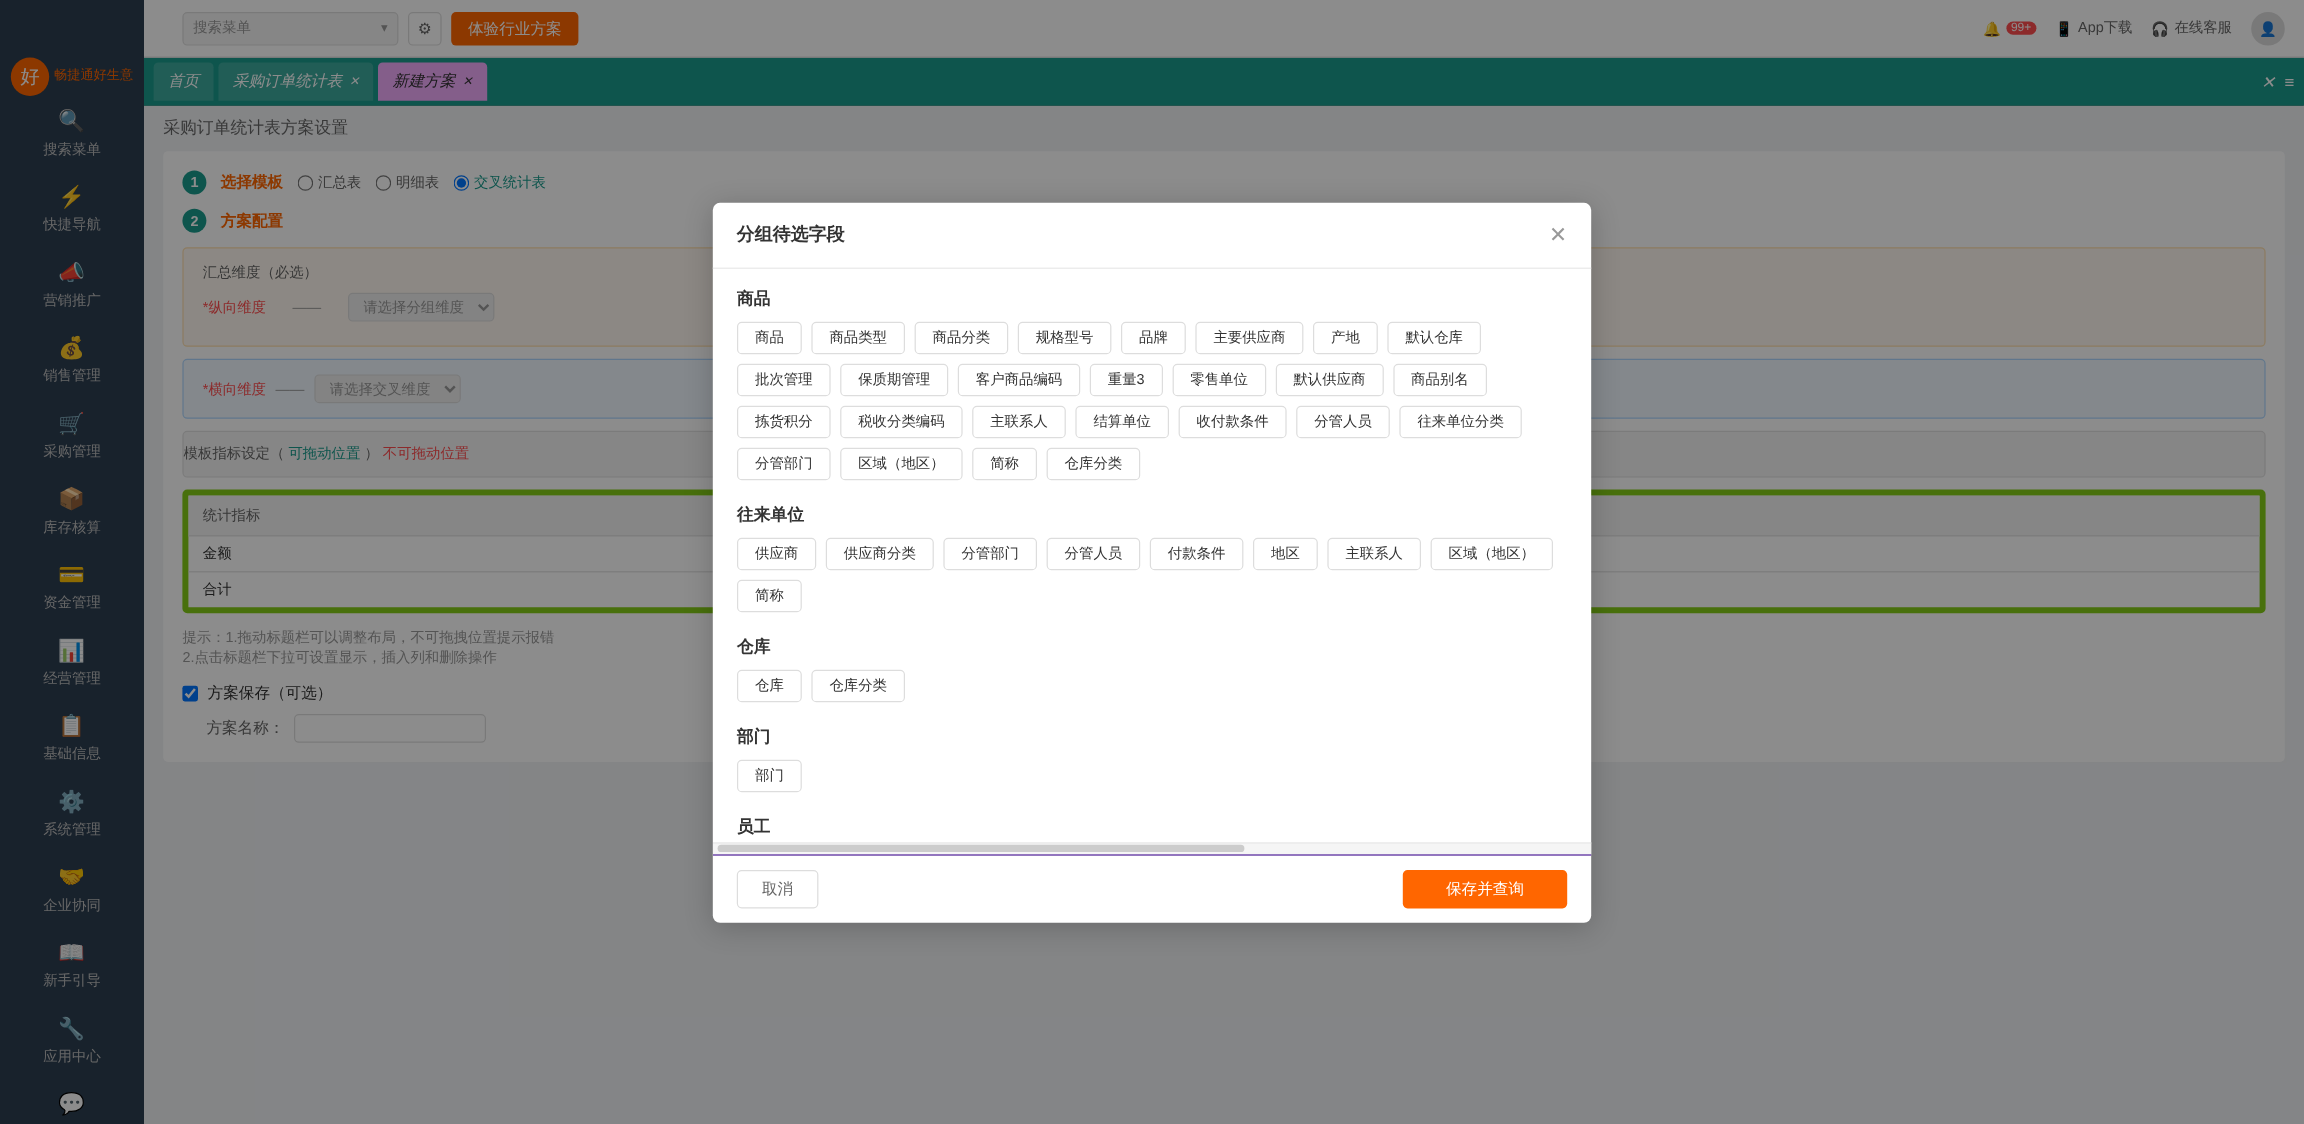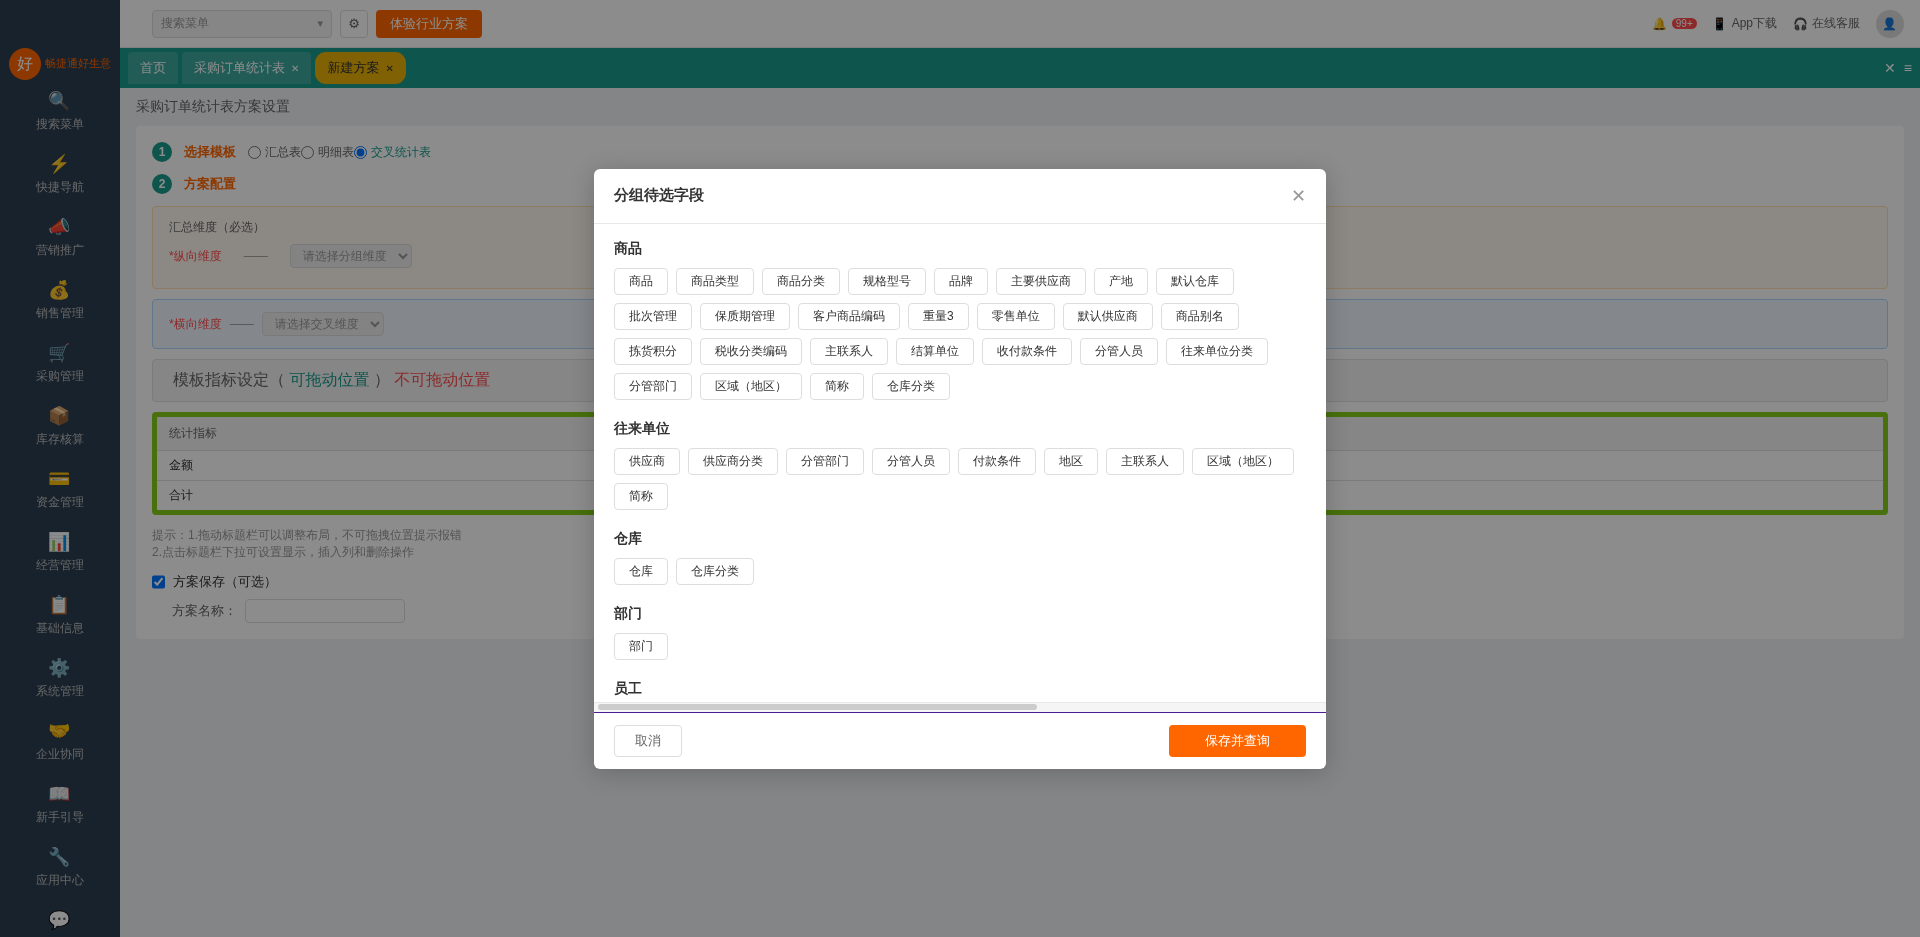--- a/index.html
+++ b/index.html
@@ -81,36 +81,36 @@
     
     .tab-bar {
       height: 40px;
       background: #1a9b8c;
       display: flex;
       align-items: center;
       padding: 0 8px;
       position: fixed;
       top: 48px; left: 120px; right: 0;
       z-index: 99;
+      font-style: italic;
     }
     .tab-item {
       height: 32px;
       padding: 0 12px;
       display: flex; align-items: center; gap: 6px;
       background: rgba(255,255,255,0.15);
       color: #fff;
       border-radius: 4px 4px 0 0;
       cursor: pointer;
       margin-right: 4px;
       font-size: 13px;
     }
     .tab-item.active {
-      background: #eab308;
+      background: #f0abfc;
       color: #333;
-      border-radius: 11px;
     }
     .tab-close {
       font-size: 10px;
       color: inherit;
       cursor: pointer;
     }
     .tab-bar-right {
       margin-left: auto;
       display: flex; align-items: center; gap: 8px;
     }
@@ -171,21 +171,21 @@
     }
     .step-num {
       width: 20px; height: 20px;
       border-radius: 50%;
       background: #1a9b8c;
       color: #fff;
       display: flex; align-items: center; justify-content: center;
       font-size: 12px; font-weight: bold;
     }
     .step-label { color: #ff6600; font-weight: bold; font-size: 13px; }
-    .radio-group { display: flex; }
+    .radio-group { display: flex; gap: 12px; }
     .radio-item { display: flex; align-items: center; gap: 4px; font-size: 12px; color: #666; }
     .radio-selected { color: #1a9b8c; }
 
     
     .overlay {
       position: fixed;
       top: 0; left: 0; right: 0; bottom: 0;
       background: rgba(0,0,0,0.45);
       z-index: 200;
       display: flex; align-items: center; justify-content: center;
@@ -446,21 +446,21 @@
     </div>
     <div style="background:#f0f8ff;border:1px solid #b0d8ff;border-radius:4px;padding:12px 16px;margin-bottom:10px;">
       <div style="display:flex;align-items:center;gap:8px;">
         <span style="color:#ff4d4f;font-size:12px;">*横向维度</span>
         <span style="color:#999;font-size:12px;">——</span>
         <select style="border:1px solid #ddd;border-radius:4px;padding:3px 8px;font-size:12px;color:#999;">
           <option>请选择交叉维度</option>
         </select>
       </div>
     </div>
-    <div style="background:#f5f5f5;border:1px solid #e0e0e0;border-radius:4px;padding:10px 20px;margin-bottom:10px;font-size:16px;color:#666;">
+    <div style="background:#f5f5f5;border:1px solid #e0e0e0;border-radius:4px;padding:10px 0;margin-bottom:10px;font-size:12px;color:#666;">
       <span>模板指标设定（</span>
       <span style="color:#1a9b8c;cursor:pointer;">可拖动位置</span>
       <span>）</span>
       <span style="color:#ff4d4f;cursor:pointer;">不可拖动位置</span>
     </div>
     <div style="border:5px solid #84cc16;border-radius:4px;overflow:hidden;">
       <div style="background:#f5f5f5;padding:8px 12px;font-size:12px;color:#666;border-bottom:1px solid #e0e0e0;">统计指标</div>
       <div style="display:grid;grid-template-columns:1fr 1fr;border-bottom:1px solid #e0e0e0;">
         <div style="padding:6px 12px;font-size:12px;">金额</div>
       </div>

